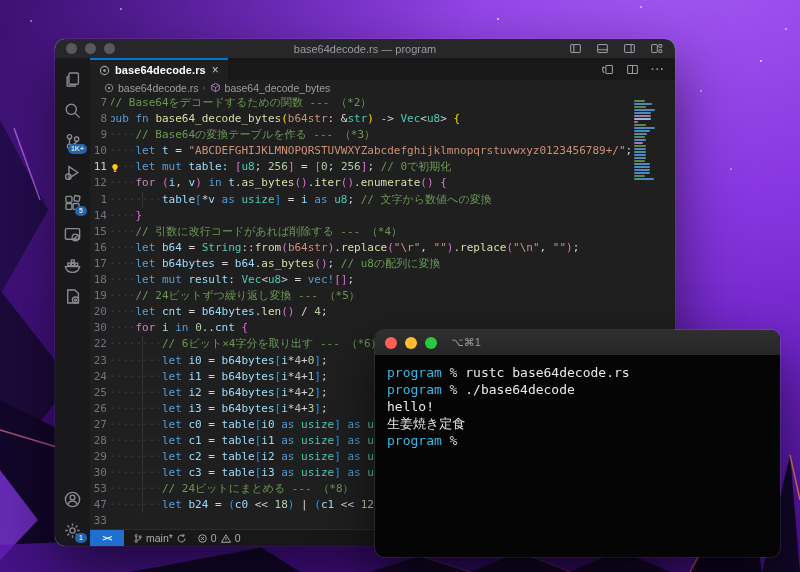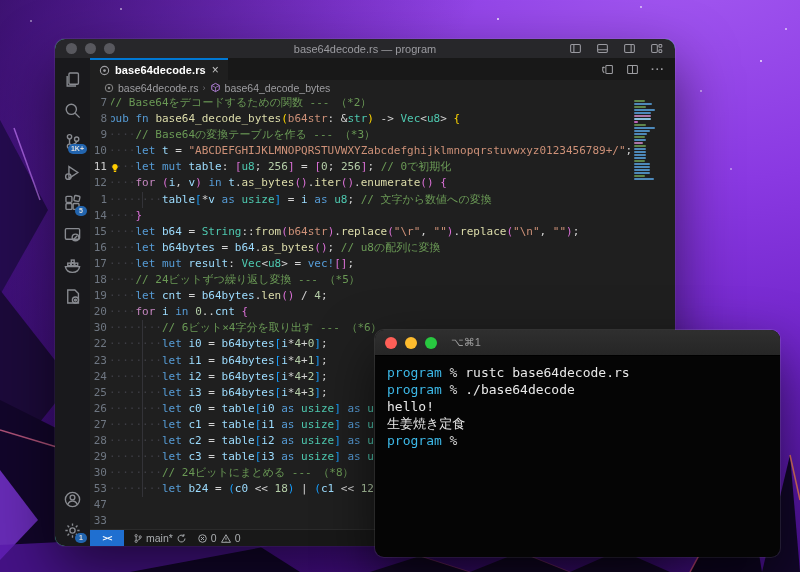--- a/index.html
+++ b/index.html
@@ -294,20 +294,21 @@
               <div class="code-line"><span style="color: rgb(86, 156, 214);">pub</span><span style="color: rgb(212, 212, 212);"> </span><span style="color: rgb(86, 156, 214);">fn</span><span style="color: rgb(212, 212, 212);"> </span><span style="color: rgb(220, 220, 170);">base64_decode_bytes</span><span style="color: rgb(255, 215, 0);">(</span><span style="color: rgb(206, 145, 120);">b64str</span><span style="color: rgb(212, 212, 212);">: </span><span style="color: rgb(212, 212, 212);">&amp;</span><span style="color: rgb(78, 201, 176);">str</span><span style="color: rgb(255, 215, 0);">)</span><span style="color: rgb(212, 212, 212);"> -&gt; </span><span style="color: rgb(78, 201, 176);">Vec</span><span style="color: rgb(212, 212, 212);">&lt;</span><span style="color: rgb(78, 201, 176);">u8</span><span style="color: rgb(212, 212, 212);">&gt; </span><span style="color: rgb(255, 215, 0);">{</span></div>
               <div class="code-line"><span style="color: rgb(62, 62, 69);">····</span><span style="color: rgb(106, 153, 85);">// Base64の変換テーブルを作る --- （*3）</span></div>
               <div class="code-line"><span style="color: rgb(62, 62, 69);">····</span><span style="color: rgb(86, 156, 214);">let</span><span style="color: rgb(212, 212, 212);"> </span><span style="color: rgb(156, 220, 254);">t</span><span style="color: rgb(212, 212, 212);"> = </span><span style="color: rgb(206, 145, 120);">"ABCDEFGHIJKLMNOPQRSTUVWXYZabcdefghijklmnopqrstuvwxyz0123456789+/"</span><span style="color: rgb(212, 212, 212);">;</span></div>
               <div class="code-line"><span style="color: rgb(62, 62, 69);">····</span><span style="color: rgb(86, 156, 214);">let</span><span style="color: rgb(212, 212, 212);"> </span><span style="color: rgb(86, 156, 214);">mut</span><span style="color: rgb(212, 212, 212);"> </span><span style="color: rgb(156, 220, 254);">table</span><span style="color: rgb(212, 212, 212);">: </span><span style="color: rgb(218, 112, 214);">[</span><span style="color: rgb(78, 201, 176);">u8</span><span style="color: rgb(212, 212, 212);">; </span><span style="color: rgb(181, 206, 168);">256</span><span style="color: rgb(218, 112, 214);">]</span><span style="color: rgb(212, 212, 212);"> = </span><span style="color: rgb(218, 112, 214);">[</span><span style="color: rgb(181, 206, 168);">0</span><span style="color: rgb(212, 212, 212);">; </span><span style="color: rgb(181, 206, 168);">256</span><span style="color: rgb(218, 112, 214);">]</span><span style="color: rgb(212, 212, 212);">; </span><span style="color: rgb(106, 153, 85);">// 0で初期化</span><span class="bulb"><svg width="10" height="10" viewBox="0 0 16 16">
                     <path d="M8 1.5 a4.5 4.5 0 0 1 2.5 8.2 l-.5 2.3 h-4 l-.5 -2.3 A4.5 4.5 0 0 1 8 1.5 Z" fill="#ffcc00"></path>
                     <rect x="6" y="12.6" width="4" height="1.8" rx=".6" fill="#ffcc00"></rect>
                   </svg></span></div>
               <div class="code-line"><span style="color: rgb(62, 62, 69);">····</span><span style="color: rgb(197, 134, 192);">for</span><span style="color: rgb(212, 212, 212);"> </span><span style="color: rgb(218, 112, 214);">(</span><span style="color: rgb(156, 220, 254);">i</span><span style="color: rgb(212, 212, 212);">, </span><span style="color: rgb(156, 220, 254);">v</span><span style="color: rgb(218, 112, 214);">)</span><span style="color: rgb(212, 212, 212);"> </span><span style="color: rgb(86, 156, 214);">in</span><span style="color: rgb(212, 212, 212);"> </span><span style="color: rgb(156, 220, 254);">t</span><span style="color: rgb(212, 212, 212);">.</span><span style="color: rgb(220, 220, 170);">as_bytes</span><span style="color: rgb(218, 112, 214);">()</span><span style="color: rgb(212, 212, 212);">.</span><span style="color: rgb(220, 220, 170);">iter</span><span style="color: rgb(218, 112, 214);">()</span><span style="color: rgb(212, 212, 212);">.</span><span style="color: rgb(220, 220, 170);">enumerate</span><span style="color: rgb(218, 112, 214);">()</span><span style="color: rgb(212, 212, 212);"> </span><span style="color: rgb(218, 112, 214);">{</span></div>
               <div class="code-line"><span style="color: rgb(62, 62, 69);">········</span><span style="color: rgb(156, 220, 254);">table</span><span style="color: rgb(23, 159, 255);">[</span><span style="color: rgb(212, 212, 212);">*</span><span style="color: rgb(156, 220, 254);">v</span><span style="color: rgb(212, 212, 212);"> </span><span style="color: rgb(86, 156, 214);">as</span><span style="color: rgb(212, 212, 212);"> </span><span style="color: rgb(78, 201, 176);">usize</span><span style="color: rgb(23, 159, 255);">]</span><span style="color: rgb(212, 212, 212);"> = </span><span style="color: rgb(156, 220, 254);">i</span><span style="color: rgb(212, 212, 212);"> </span><span style="color: rgb(86, 156, 214);">as</span><span style="color: rgb(212, 212, 212);"> </span><span style="color: rgb(78, 201, 176);">u8</span><span style="color: rgb(212, 212, 212);">; </span><span style="color: rgb(106, 153, 85);">// 文字から数値への変換</span><div class="guide" style="left: calc(4ch + 7px);"></div></div>
               <div class="code-line"><span style="color: rgb(62, 62, 69);">····</span><span style="color: rgb(218, 112, 214);">}</span></div>
+              <div class="code-line"><span style="color: rgb(62, 62, 69);">····</span><span style="color: rgb(106, 153, 85);">// 引数に改行コードがあれば削除する --- （*4）</span></div>
               <div class="code-line"><span style="color: rgb(62, 62, 69);">····</span><span style="color: rgb(86, 156, 214);">let</span><span style="color: rgb(212, 212, 212);"> </span><span style="color: rgb(156, 220, 254);">b64</span><span style="color: rgb(212, 212, 212);"> = </span><span style="color: rgb(78, 201, 176);">String</span><span style="color: rgb(212, 212, 212);">::</span><span style="color: rgb(220, 220, 170);">from</span><span style="color: rgb(218, 112, 214);">(</span><span style="color: rgb(206, 145, 120);">b64str</span><span style="color: rgb(218, 112, 214);">)</span><span style="color: rgb(212, 212, 212);">.</span><span style="color: rgb(220, 220, 170);">replace</span><span style="color: rgb(218, 112, 214);">(</span><span style="color: rgb(206, 145, 120);">"\r"</span><span style="color: rgb(212, 212, 212);">, </span><span style="color: rgb(206, 145, 120);">""</span><span style="color: rgb(218, 112, 214);">)</span><span style="color: rgb(212, 212, 212);">.</span><span style="color: rgb(220, 220, 170);">replace</span><span style="color: rgb(218, 112, 214);">(</span><span style="color: rgb(206, 145, 120);">"\n"</span><span style="color: rgb(212, 212, 212);">, </span><span style="color: rgb(206, 145, 120);">""</span><span style="color: rgb(218, 112, 214);">)</span><span style="color: rgb(212, 212, 212);">;</span></div>
               <div class="code-line"><span style="color: rgb(62, 62, 69);">····</span><span style="color: rgb(86, 156, 214);">let</span><span style="color: rgb(212, 212, 212);"> </span><span style="color: rgb(156, 220, 254);">b64bytes</span><span style="color: rgb(212, 212, 212);"> = </span><span style="color: rgb(156, 220, 254);">b64</span><span style="color: rgb(212, 212, 212);">.</span><span style="color: rgb(220, 220, 170);">as_bytes</span><span style="color: rgb(218, 112, 214);">()</span><span style="color: rgb(212, 212, 212);">; </span><span style="color: rgb(106, 153, 85);">// u8の配列に変換</span></div>
               <div class="code-line"><span style="color: rgb(62, 62, 69);">····</span><span style="color: rgb(86, 156, 214);">let</span><span style="color: rgb(212, 212, 212);"> </span><span style="color: rgb(86, 156, 214);">mut</span><span style="color: rgb(212, 212, 212);"> </span><span style="color: rgb(156, 220, 254);">result</span><span style="color: rgb(212, 212, 212);">: </span><span style="color: rgb(78, 201, 176);">Vec</span><span style="color: rgb(212, 212, 212);">&lt;</span><span style="color: rgb(78, 201, 176);">u8</span><span style="color: rgb(212, 212, 212);">&gt; = </span><span style="color: rgb(86, 156, 214);">vec!</span><span style="color: rgb(218, 112, 214);">[]</span><span style="color: rgb(212, 212, 212);">;</span></div>
               <div class="code-line"><span style="color: rgb(62, 62, 69);">····</span><span style="color: rgb(106, 153, 85);">// 24ビットずつ繰り返し変換 --- （*5）</span></div>
               <div class="code-line"><span style="color: rgb(62, 62, 69);">····</span><span style="color: rgb(86, 156, 214);">let</span><span style="color: rgb(212, 212, 212);"> </span><span style="color: rgb(156, 220, 254);">cnt</span><span style="color: rgb(212, 212, 212);"> = </span><span style="color: rgb(156, 220, 254);">b64bytes</span><span style="color: rgb(212, 212, 212);">.</span><span style="color: rgb(220, 220, 170);">len</span><span style="color: rgb(218, 112, 214);">()</span><span style="color: rgb(212, 212, 212);"> / </span><span style="color: rgb(181, 206, 168);">4</span><span style="color: rgb(212, 212, 212);">;</span></div>
               <div class="code-line"><span style="color: rgb(62, 62, 69);">····</span><span style="color: rgb(197, 134, 192);">for</span><span style="color: rgb(212, 212, 212);"> </span><span style="color: rgb(156, 220, 254);">i</span><span style="color: rgb(212, 212, 212);"> </span><span style="color: rgb(86, 156, 214);">in</span><span style="color: rgb(212, 212, 212);"> </span><span style="color: rgb(181, 206, 168);">0</span><span style="color: rgb(212, 212, 212);">..</span><span style="color: rgb(156, 220, 254);">cnt</span><span style="color: rgb(212, 212, 212);"> </span><span style="color: rgb(218, 112, 214);">{</span></div>
               <div class="code-line"><span style="color: rgb(62, 62, 69);">········</span><span style="color: rgb(106, 153, 85);">// 6ビット×4字分を取り出す --- （*6）</span><div class="guide" style="left: calc(4ch + 7px);"></div></div>
               <div class="code-line"><span style="color: rgb(62, 62, 69);">········</span><span style="color: rgb(86, 156, 214);">let</span><span style="color: rgb(212, 212, 212);"> </span><span style="color: rgb(156, 220, 254);">i0</span><span style="color: rgb(212, 212, 212);"> = </span><span style="color: rgb(156, 220, 254);">b64bytes</span><span style="color: rgb(23, 159, 255);">[</span><span style="color: rgb(156, 220, 254);">i</span><span style="color: rgb(212, 212, 212);">*</span><span style="color: rgb(181, 206, 168);">4</span><span style="color: rgb(212, 212, 212);">+</span><span style="color: rgb(181, 206, 168);">0</span><span style="color: rgb(23, 159, 255);">]</span><span style="color: rgb(212, 212, 212);">;</span><div class="guide" style="left: calc(4ch + 7px);"></div></div>
               <div class="code-line"><span style="color: rgb(62, 62, 69);">········</span><span style="color: rgb(86, 156, 214);">let</span><span style="color: rgb(212, 212, 212);"> </span><span style="color: rgb(156, 220, 254);">i1</span><span style="color: rgb(212, 212, 212);"> = </span><span style="color: rgb(156, 220, 254);">b64bytes</span><span style="color: rgb(23, 159, 255);">[</span><span style="color: rgb(156, 220, 254);">i</span><span style="color: rgb(212, 212, 212);">*</span><span style="color: rgb(181, 206, 168);">4</span><span style="color: rgb(212, 212, 212);">+</span><span style="color: rgb(181, 206, 168);">1</span><span style="color: rgb(23, 159, 255);">]</span><span style="color: rgb(212, 212, 212);">;</span><div class="guide" style="left: calc(4ch + 7px);"></div></div>
               <div class="code-line"><span style="color: rgb(62, 62, 69);">········</span><span style="color: rgb(86, 156, 214);">let</span><span style="color: rgb(212, 212, 212);"> </span><span style="color: rgb(156, 220, 254);">i2</span><span style="color: rgb(212, 212, 212);"> = </span><span style="color: rgb(156, 220, 254);">b64bytes</span><span style="color: rgb(23, 159, 255);">[</span><span style="color: rgb(156, 220, 254);">i</span><span style="color: rgb(212, 212, 212);">*</span><span style="color: rgb(181, 206, 168);">4</span><span style="color: rgb(212, 212, 212);">+</span><span style="color: rgb(181, 206, 168);">2</span><span style="color: rgb(23, 159, 255);">]</span><span style="color: rgb(212, 212, 212);">;</span><div class="guide" style="left: calc(4ch + 7px);"></div></div>

